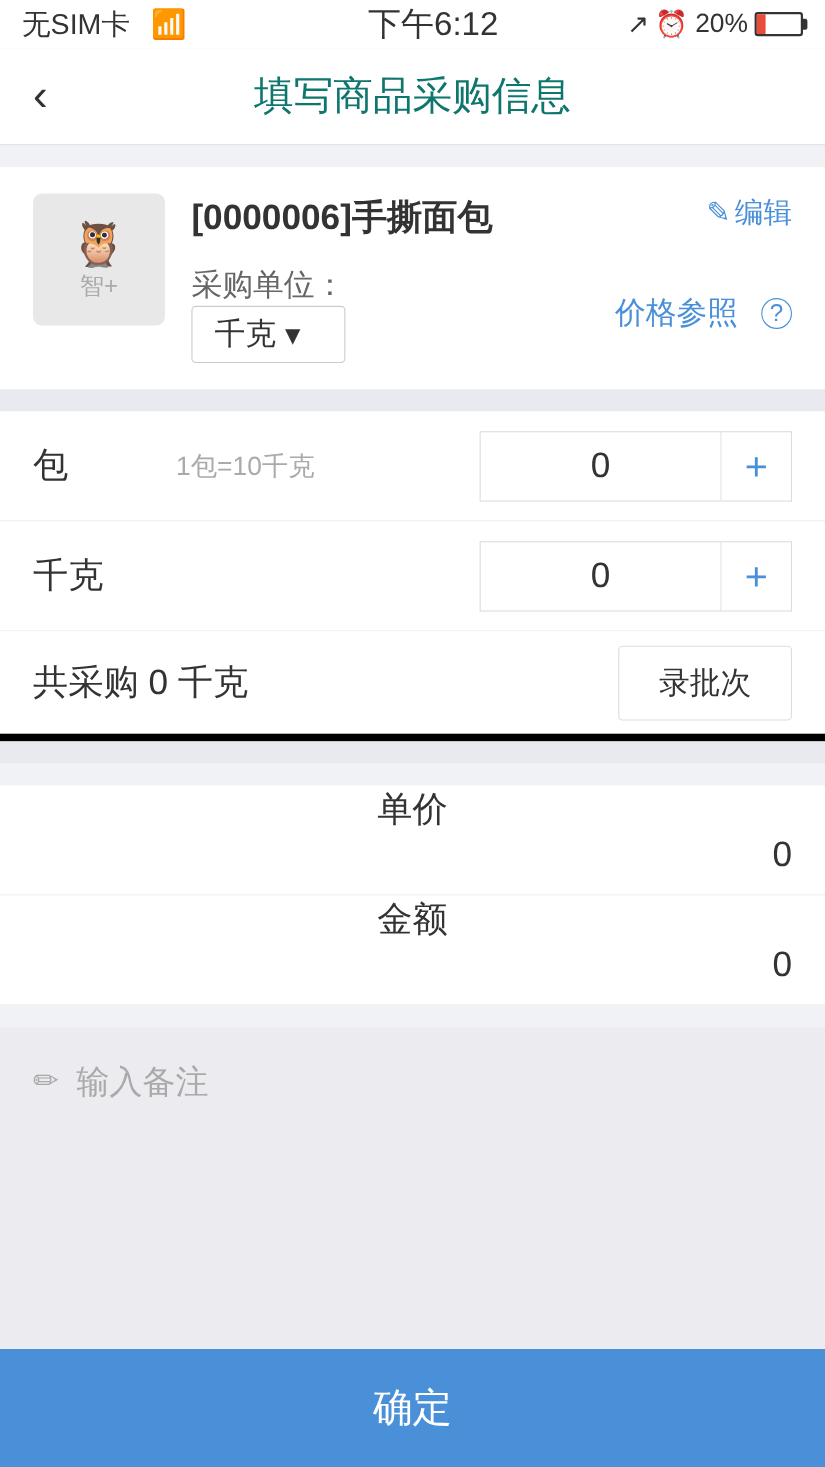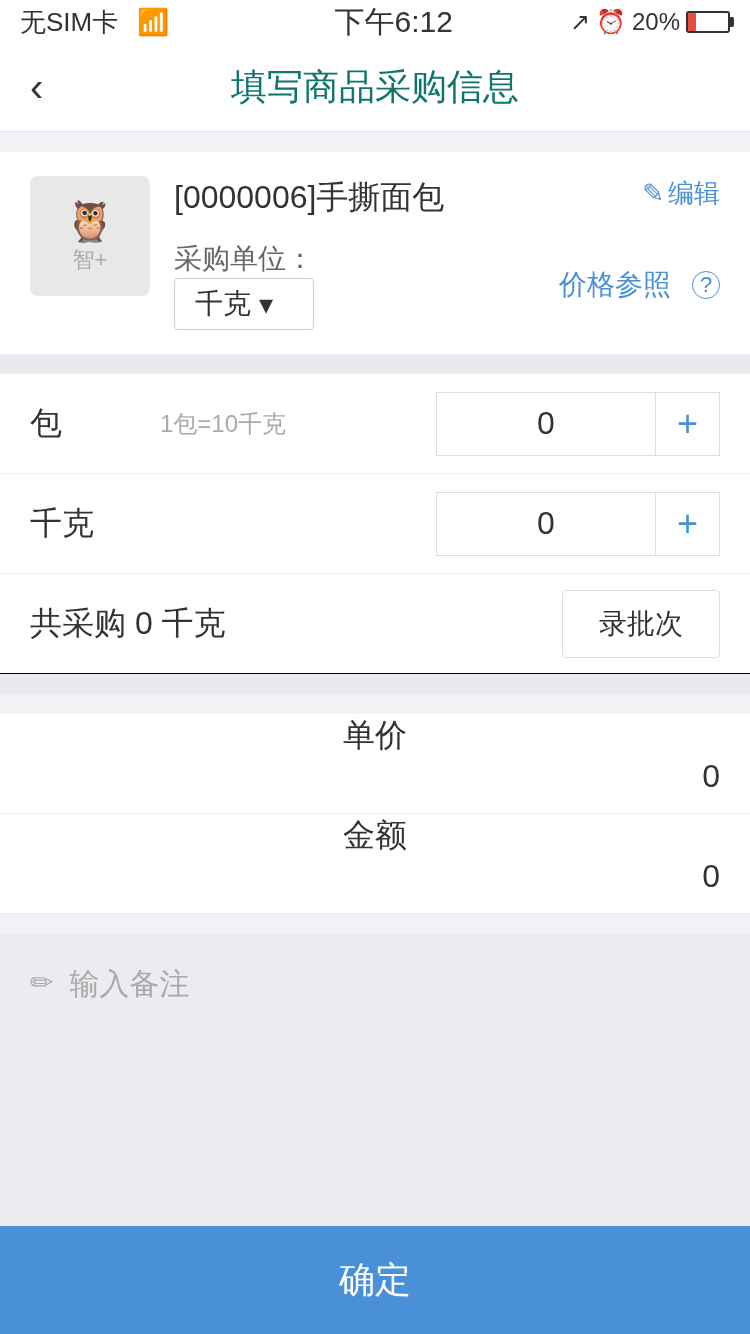--- a/index.html
+++ b/index.html
@@ -99,21 +99,21 @@
       color: #aaa;
       font-size: 22px;
     }
     .owl-icon { font-size: 40px; }
     .product-info { flex: 1; }
     .product-header {
       display: flex;
       justify-content: space-between;
       align-items: flex-start;
     }
-    .product-name { font-size: 32px; color: #333; font-weight: 400; }
+    .product-name { font-size: 32px; color: #333; font-weight: 700; }
     .edit-btn {
       color: #4a90d9;
       font-size: 26px;
       display: flex;
       align-items: center;
       gap: 4px;
       cursor: pointer;
     }
     .product-unit {
       margin-top: 20px;
@@ -197,21 +197,21 @@
       cursor: pointer;
     }
 
     
     .total-row {
       display: flex;
       align-items: center;
       padding: 0 30px;
       height: 100px;
       background: #fff;
-      border-bottom: 1px solid #000000;
+      border-bottom: 7px solid #000000;
     }
     .total-label { font-size: 32px; color: #333; }
     .record-btn {
       margin-left: auto;
       border: 1px solid #ddd;
       border-radius: 4px;
       padding: 14px 36px;
       font-size: 28px;
       color: #333;
       background: #fff;

